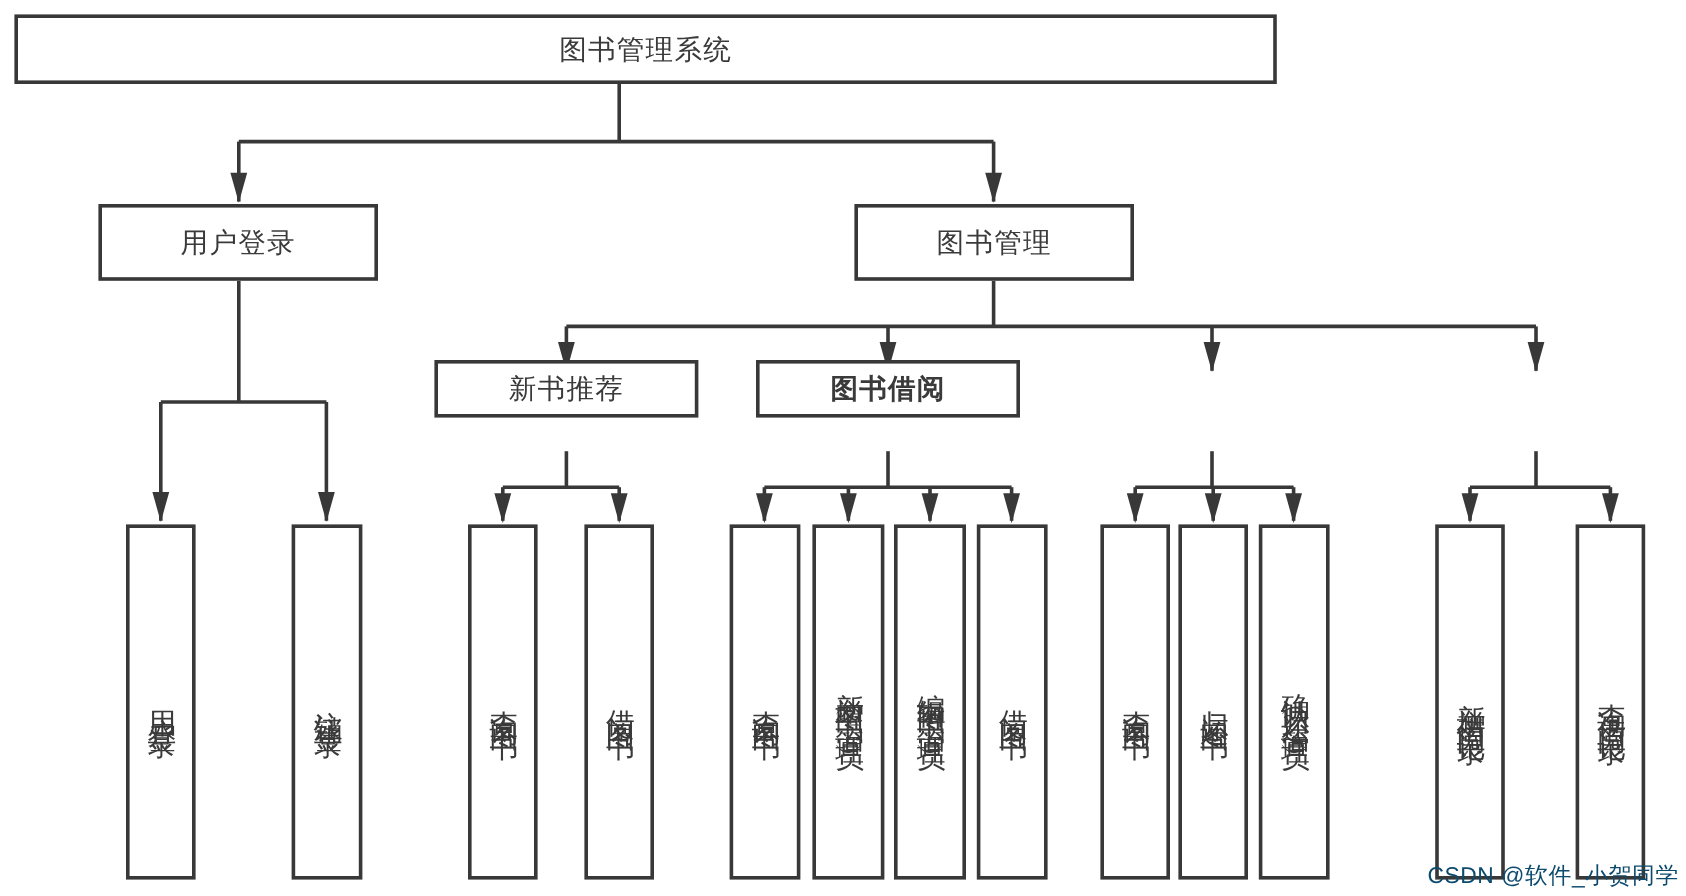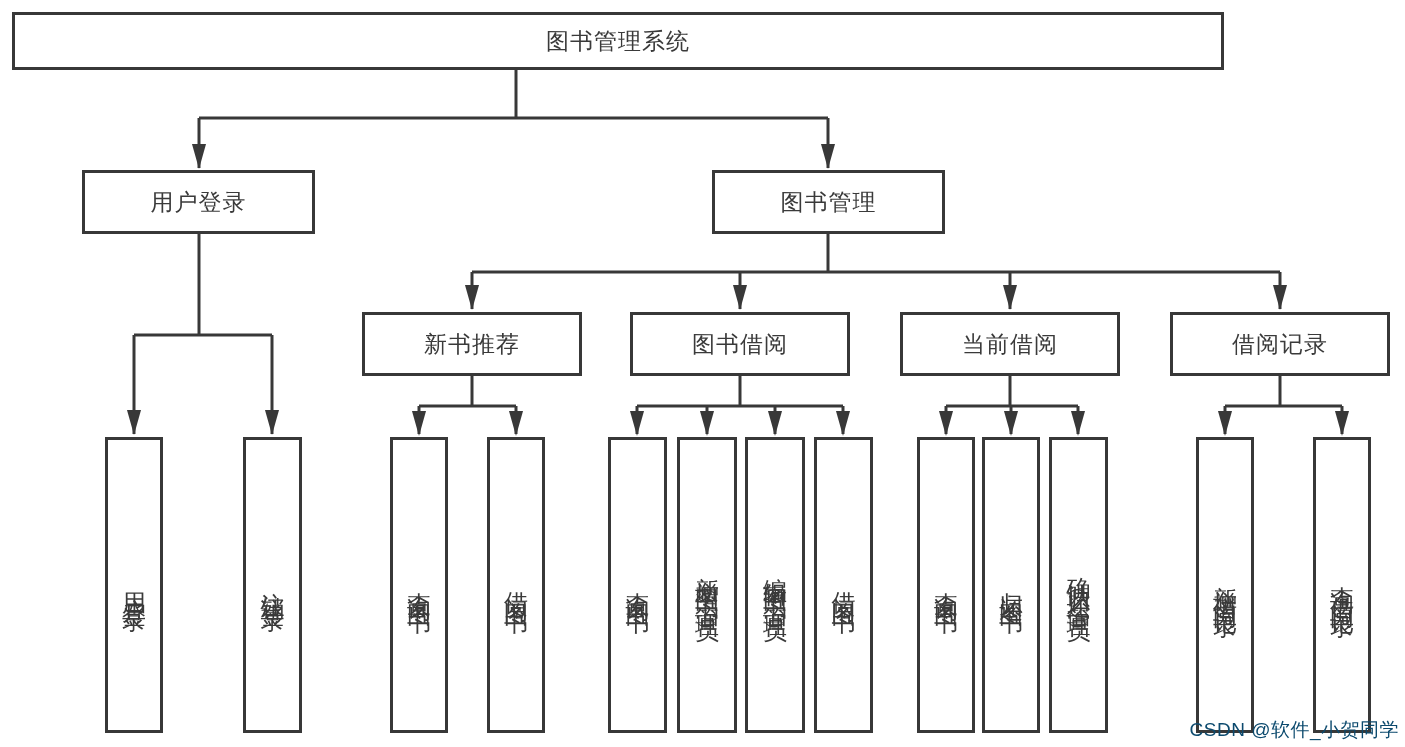--- a/index.html
+++ b/index.html
@@ -29,29 +29,29 @@
     border: 3px solid #383838;
     color: #3a3a3a;
     display: flex;
     align-items: center;
     justify-content: center;
     font-size: 23px;
     letter-spacing: 1px;
     text-align: center;
   }
   
-  .n-root  { left: 12px;  top: 12px;  width: 1212px; height: 58px; }
+  .n-root  { left: 12px;  top: 12px;  width: 1052px; height: 58px; }
   
   .n-l2    { top: 170px; height: 64px; width: 233px; }
   .n-l2-0  { left: 82px; }
   .n-l2-1  { left: 712px; text-align: center; }
   
-  .n-l3    { top: 312px; height: 64px; width: 220px; }
+  .n-l3    { top: 300px; height: 48px; width: 220px; }
   .n-l3-0  { left: 362px; }
-  .n-l3-1  { left: 630px; }
+  .n-l3-1  { left: 630px; font-weight: bold; }
   .n-l3-2  { left: 900px; }
   .n-l3-3  { left: 1170px; }
   
   .leaf {
     top: 437px;
     height: 296px;
     writing-mode: vertical-rl;
     text-orientation: mixed;
     font-size: 24px;
     letter-spacing: 6px;
@@ -166,22 +166,20 @@
     </g>
   </svg>
 
   <div class="node n-root">图书管理系统</div>
 
   <div class="node n-l2 n-l2-0">用户登录</div>
   <div class="node n-l2 n-l2-1">图书管理</div>
 
   <div class="node n-l3 n-l3-0">新书推荐</div>
   <div class="node n-l3 n-l3-1">图书借阅</div>
-  <div class="node n-l3 n-l3-2">当前借阅</div>
-  <div class="node n-l3 n-l3-3">借阅记录</div>
 
   <div class="node leaf lf-0">用户登录</div>
   <div class="node leaf lf-1">注销登录</div>
   <div class="node leaf lf-2">查询图书</div>
   <div class="node leaf lf-3">借阅图书</div>
   <div class="node leaf lf-4">查询图书</div>
   <div class="node leaf lf-5">新增图书（管理员）</div>
   <div class="node leaf lf-6">编辑图书（管理员）</div>
   <div class="node leaf lf-7">借阅图书</div>
   <div class="node leaf lf-8">查询图书</div>

